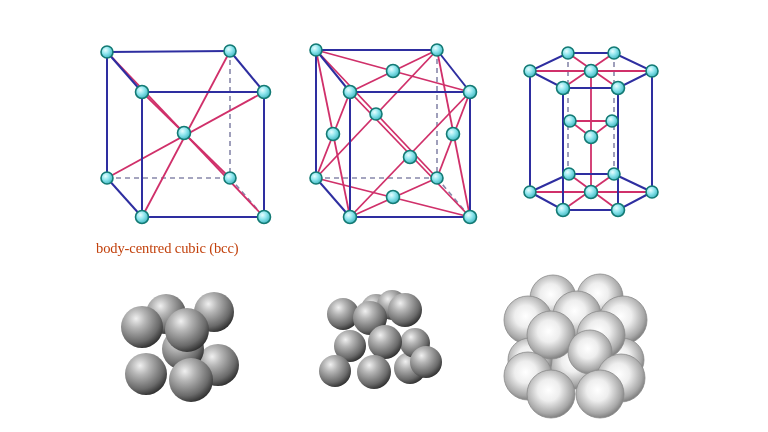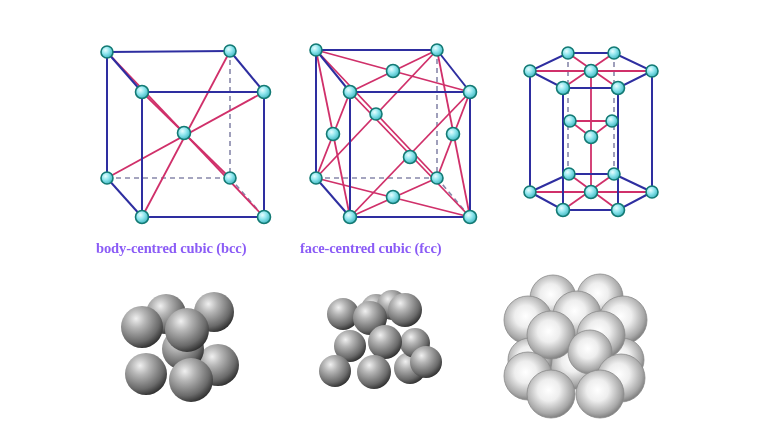--- a/index.html
+++ b/index.html
@@ -1,19 +1,19 @@
 <!DOCTYPE html>
 <html><head>
 <meta charset="utf-8">
 <style>
   html, body { margin: 0; padding: 0; background: #ffffff; }
   body { width: 768px; height: 432px; position: relative; overflow: hidden; font-family: "Liberation Serif", "DejaVu Serif", serif; }
   .stage { position: absolute; left: 0; top: 0; width: 768px; height: 432px; }
   svg.diagram { position: absolute; left: 0; top: 0; }
-  .caption { position: absolute; top: 240px; font-weight: bold; font-size: 14.5px; color: #8b5cf6; white-space: nowrap; letter-spacing: -0.1px; }
+  .caption { position: absolute; top: 240px; font-weight: normal; font-size: 14.5px; color: #c2410c; white-space: nowrap; letter-spacing: -0.1px; }
   .cap-bcc { left: 96px; }
   .cap-fcc { left: 300px; }
   .cap-hcp { left: 488px; }
 </style>
 </head>
 <body>
 
 <div class="stage">
 
 <svg class="diagram" width="768" height="432" viewBox="0 0 768 432">
@@ -224,15 +224,14 @@
     <circle cx="601" cy="335" r="24"></circle>
     <circle cx="590" cy="352" r="22"></circle>
     <circle cx="528" cy="376" r="24"></circle>
     <circle cx="621" cy="378" r="24"></circle>
     <circle cx="551" cy="394" r="24"></circle>
     <circle cx="600" cy="394" r="24"></circle>
   </g>
 </svg>
 
 <div class="caption cap-bcc">body-centred cubic (bcc)</div>
-<div class="caption cap-fcc">face-centred cubic (fcc)</div>
 
 </div>
 
 </body></html>

